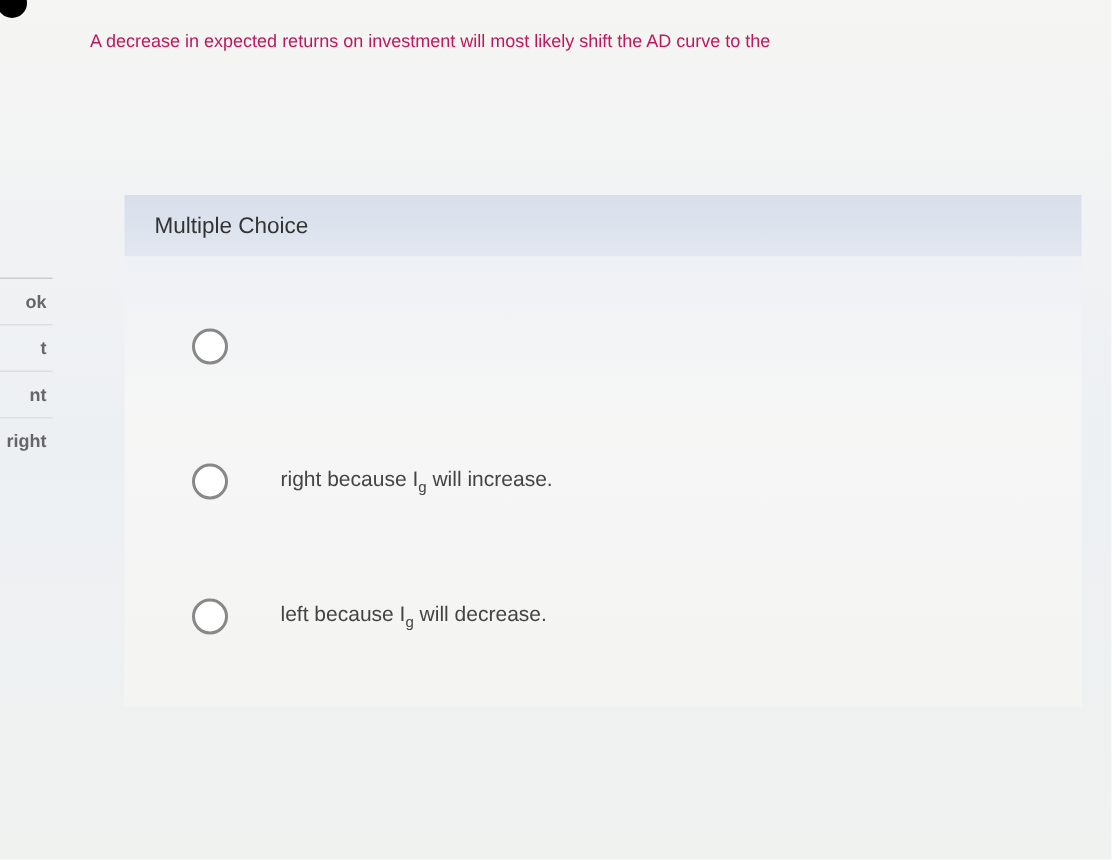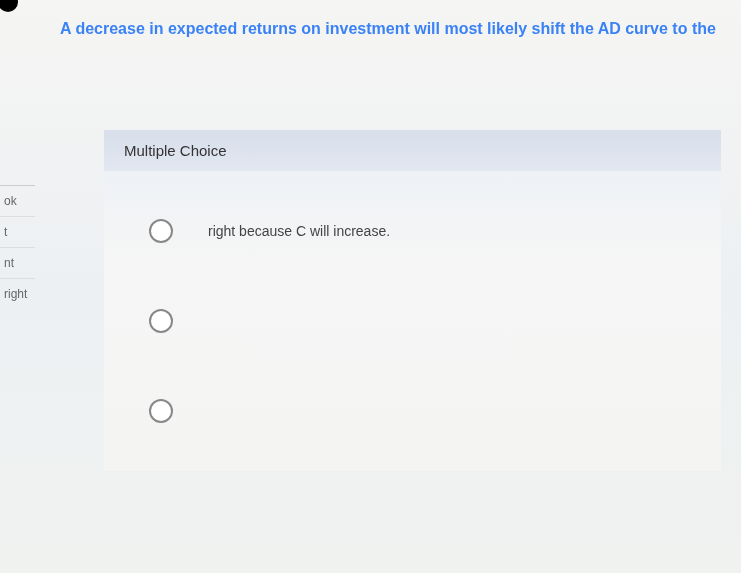--- a/index.html
+++ b/index.html
@@ -22,44 +22,45 @@
       width: 20px;
       height: 20px;
       background: #000;
       border-radius: 50%;
     }
     .question-text {
       position: absolute;
       top: 20px;
       left: 60px;
       right: 10px;
-      font-size: 16px;
-      color: #3b82f6;
-      font-weight: 700;
+      font-size: 12px;
+      color: #be185d;
+      font-weight: 400;
     }
     .sidebar {
       position: absolute;
       left: 0;
       top: 185px;
       width: 35px;
     }
     .sidebar-item {
       font-size: 12px;
       color: #666;
       padding: 8px 4px;
-      text-align: left;
+      text-align: right;
       border-top: 1px solid #ddd;
+      font-weight: bold;
     }
     .sidebar-item:first-child {
       border-top: 1px solid #ccc;
     }
     .mc-container {
       position: absolute;
       top: 130px;
-      left: 104px;
+      left: 83px;
       right: 20px;
     }
     .mc-header {
       background: linear-gradient(to bottom, #d8dfeb 0%, #e2e7f0 100%);
       padding: 12px 20px;
       font-size: 15px;
       color: #333;
       font-weight: 400;
     }
     .options-area {
@@ -107,26 +108,27 @@
   <div class="sidebar-item">nt</div>
   <div class="sidebar-item">right</div>
 </div>
 
 <div class="mc-container">
   <div class="mc-header">Multiple Choice</div>
   <div class="options-area">
 
     <div class="option-row">
       <div class="radio-circle"></div>
-      <div class="option-text">right because C will increase.</div>
     </div>
 
 
     <div class="option-row">
       <div class="radio-circle"></div>
+      <div class="option-text">right because I<sub>g</sub> will increase.</div>
     </div>
 
     <div class="option-row">
       <div class="radio-circle"></div>
+      <div class="option-text">left because I<sub>g</sub> will decrease.</div>
     </div>
 
   </div>
 </div>
 
 </body></html>

